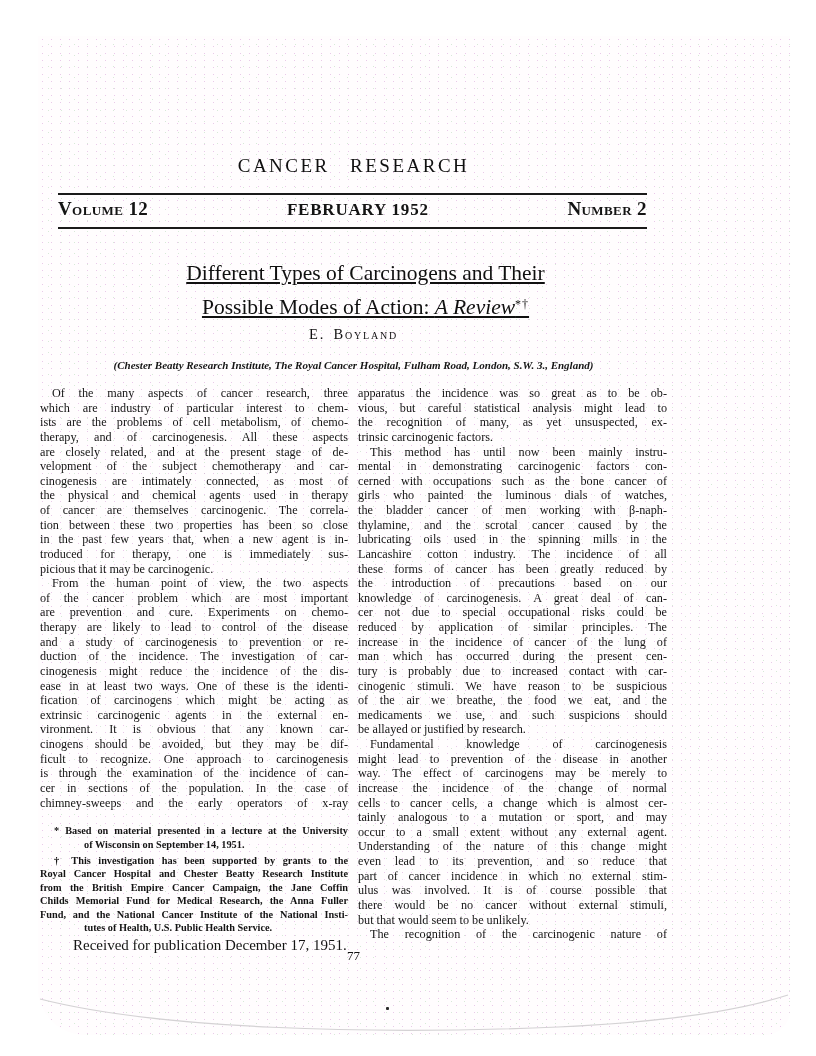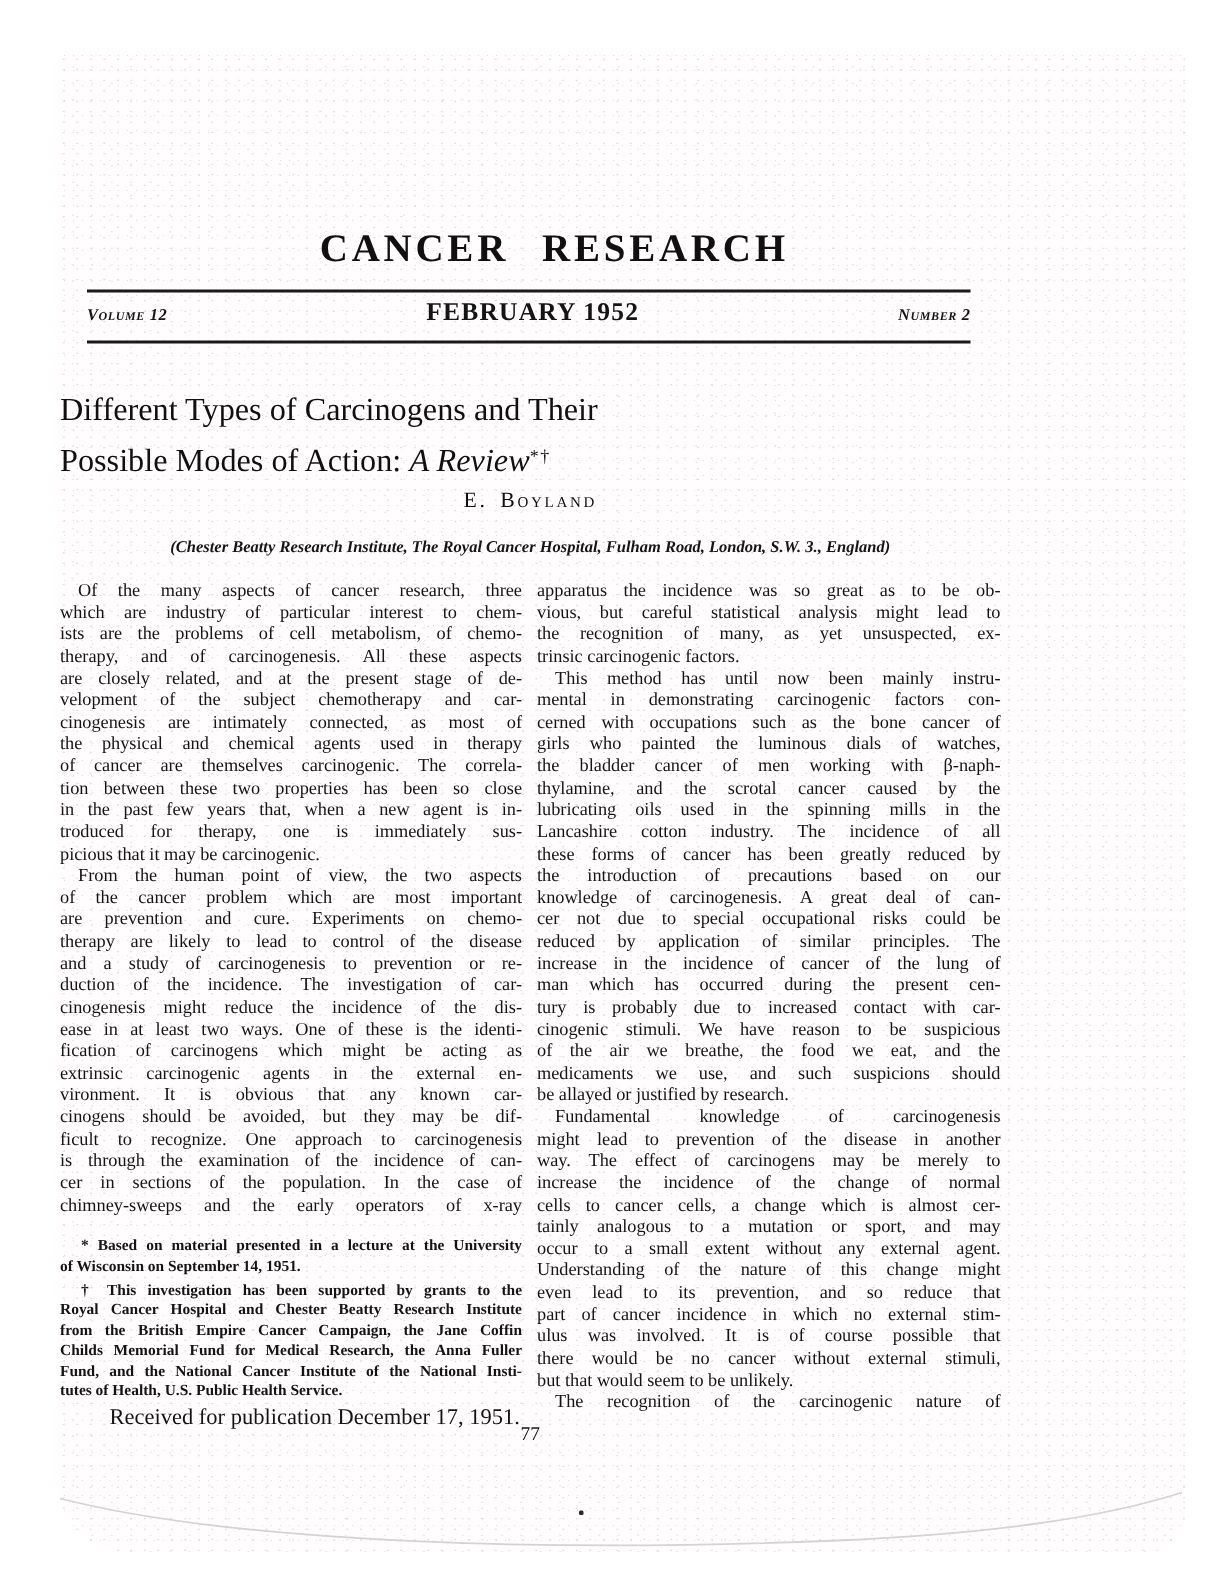--- a/index.html
+++ b/index.html
@@ -10,51 +10,51 @@
         background-color:#fffdfe;
         background-image:
           radial-gradient(circle, rgba(214,160,214,0.55) 0.6px, rgba(0,0,0,0) 0.7px),
           radial-gradient(circle, rgba(165,210,170,0.45) 0.6px, rgba(0,0,0,0) 0.7px),
           radial-gradient(circle, rgba(178,178,184,0.40) 0.5px, rgba(0,0,0,0) 0.6px);
         background-size:9px 7px,13px 11px,6px 10px;
         background-position:0 0,4px 3px,2px 6px;
         border-radius:0 0 26px 48px;}
   .content{position:absolute;left:2px;top:0;width:627px;height:999px;}
 
-  .journal-title{position:absolute;top:115px;left:16px;width:100%;text-align:center;
-                 font-size:26px;line-height:30px;font-weight:bold;letter-spacing:2.5px;word-spacing:13px;color:#101010;}
+  .journal-title{position:absolute;top:115px;left:0;width:100%;text-align:center;
+                 font-size:19px;line-height:30px;font-weight:normal;letter-spacing:2.5px;word-spacing:13px;color:#101010;}
   .rule{position:absolute;left:18px;width:589px;height:2px;background:#1a1a1a;}
   .rule1{top:157px;}
   .rule2{top:191px;}
   .volrow{position:absolute;top:162px;left:18px;width:589px;display:flex;justify-content:space-between;align-items:baseline;}
-  .sc{font-variant:small-caps;font-weight:bold;font-size:11px;letter-spacing:0.4px;font-style:italic;}
+  .sc{font-variant:small-caps;font-weight:bold;font-size:19px;letter-spacing:0.4px;}
   .issuedate{font-weight:bold;font-size:17px;letter-spacing:0.8px;}
 
-  .art-title{position:absolute;left:0;width:100%;text-align:left;
-             font-size:21.5px;line-height:26px;color:#101010;}
+  .art-title{position:absolute;left:12px;width:100%;text-align:center;
+             font-size:21.5px;line-height:26px;color:#101010;text-decoration:underline;}
   .t1{top:224px;}
   .t2{top:255px;}
   .art-title .it{font-style:italic;}
   .art-title sup{font-size:12px;vertical-align:6px;letter-spacing:1px;}
   .author{position:absolute;top:290px;left:0;width:100%;text-align:center;
           font-variant:small-caps;font-size:14.5px;letter-spacing:1.8px;word-spacing:3px;color:#101010;}
   .affil{position:absolute;top:323px;left:0;width:100%;text-align:center;
          font-style:italic;font-weight:bold;font-size:11px;color:#151515;}
 
   .col{position:absolute;top:350px;font-size:12.2px;line-height:14.63px;}
   .col-left{left:0;width:308px;}
   .col-right{left:318px;width:309px;}
   .tl{text-align:justify;text-align-last:justify;-moz-text-align-last:justify;}
   .para.closed .tl:last-child{text-align-last:left;-moz-text-align-last:left;}
   .para.indent .tl:first-child{text-indent:12px;}
 
   .fnblock{margin-top:14px;}
   .fn{font-size:10.3px;line-height:13.4px;font-weight:bold;}
   .fn .tl:first-child{text-indent:14px;}
-  .fn.closed .tl:last-child{text-align-last:left;-moz-text-align-last:left;}
+  .fn.closed .tl:last-child{text-align-last:left;margin-left:44px;-moz-text-align-last:left;}
   .fn + .fn{margin-top:3px;}
   .received{margin-top:5px;font-size:15px;line-height:13.4px;font-weight:normal;text-indent:33px;}
 
   .pagenum{position:absolute;top:912px;left:0;width:627px;text-align:center;
            font-size:13px;font-weight:normal;color:#101010;}
   .speck-dot{position:absolute;left:348px;top:971px;width:3px;height:3px;background:#2a2a2a;border-radius:1px;}
   .bottom-curve{position:absolute;left:0;top:945px;width:752px;height:55px;pointer-events:none;}
 </style>
 </head>
 <body>

